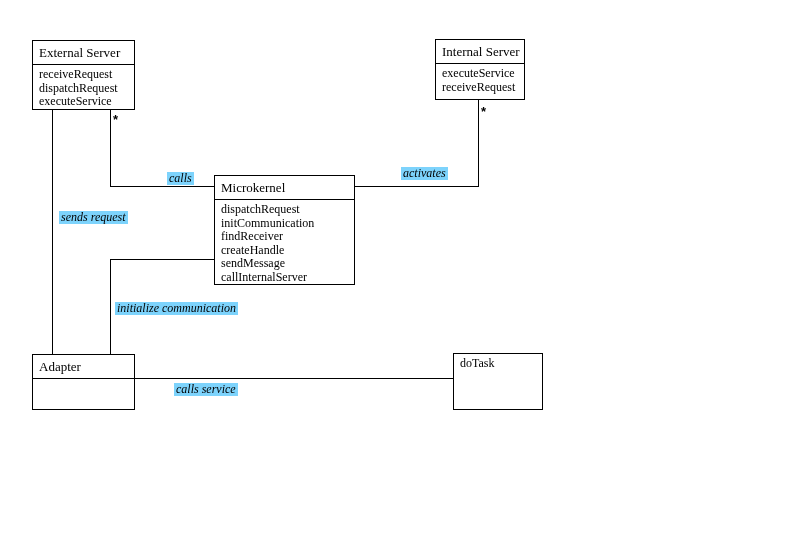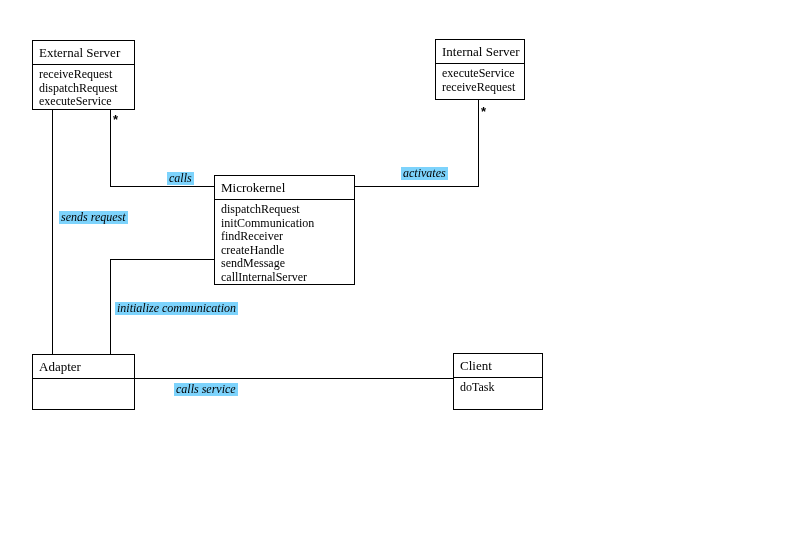--- a/index.html
+++ b/index.html
@@ -123,21 +123,20 @@
       <div class="op">sendMessage</div>
       <div class="op">callInternalServer</div>
     </div>
   </div>
 
   <div class="uml-class" style="left:32px; top:354px; width:103px; height:56px;">
     <div class="class-name">Adapter</div>
   </div>
 
   <div class="uml-class" style="left:453px; top:353px; width:90px; height:57px;">
-    <div class="class-name">Client</div>
     <div class="class-ops">
       <div class="op">doTask</div>
     </div>
   </div>
 
   <div class="mult" style="left:113px; top:113px;">*</div>
 
   <div class="mult" style="left:481px; top:105px;">*</div>
 
   <div class="edge-label" style="left:167px; top:172px;">calls</div>

